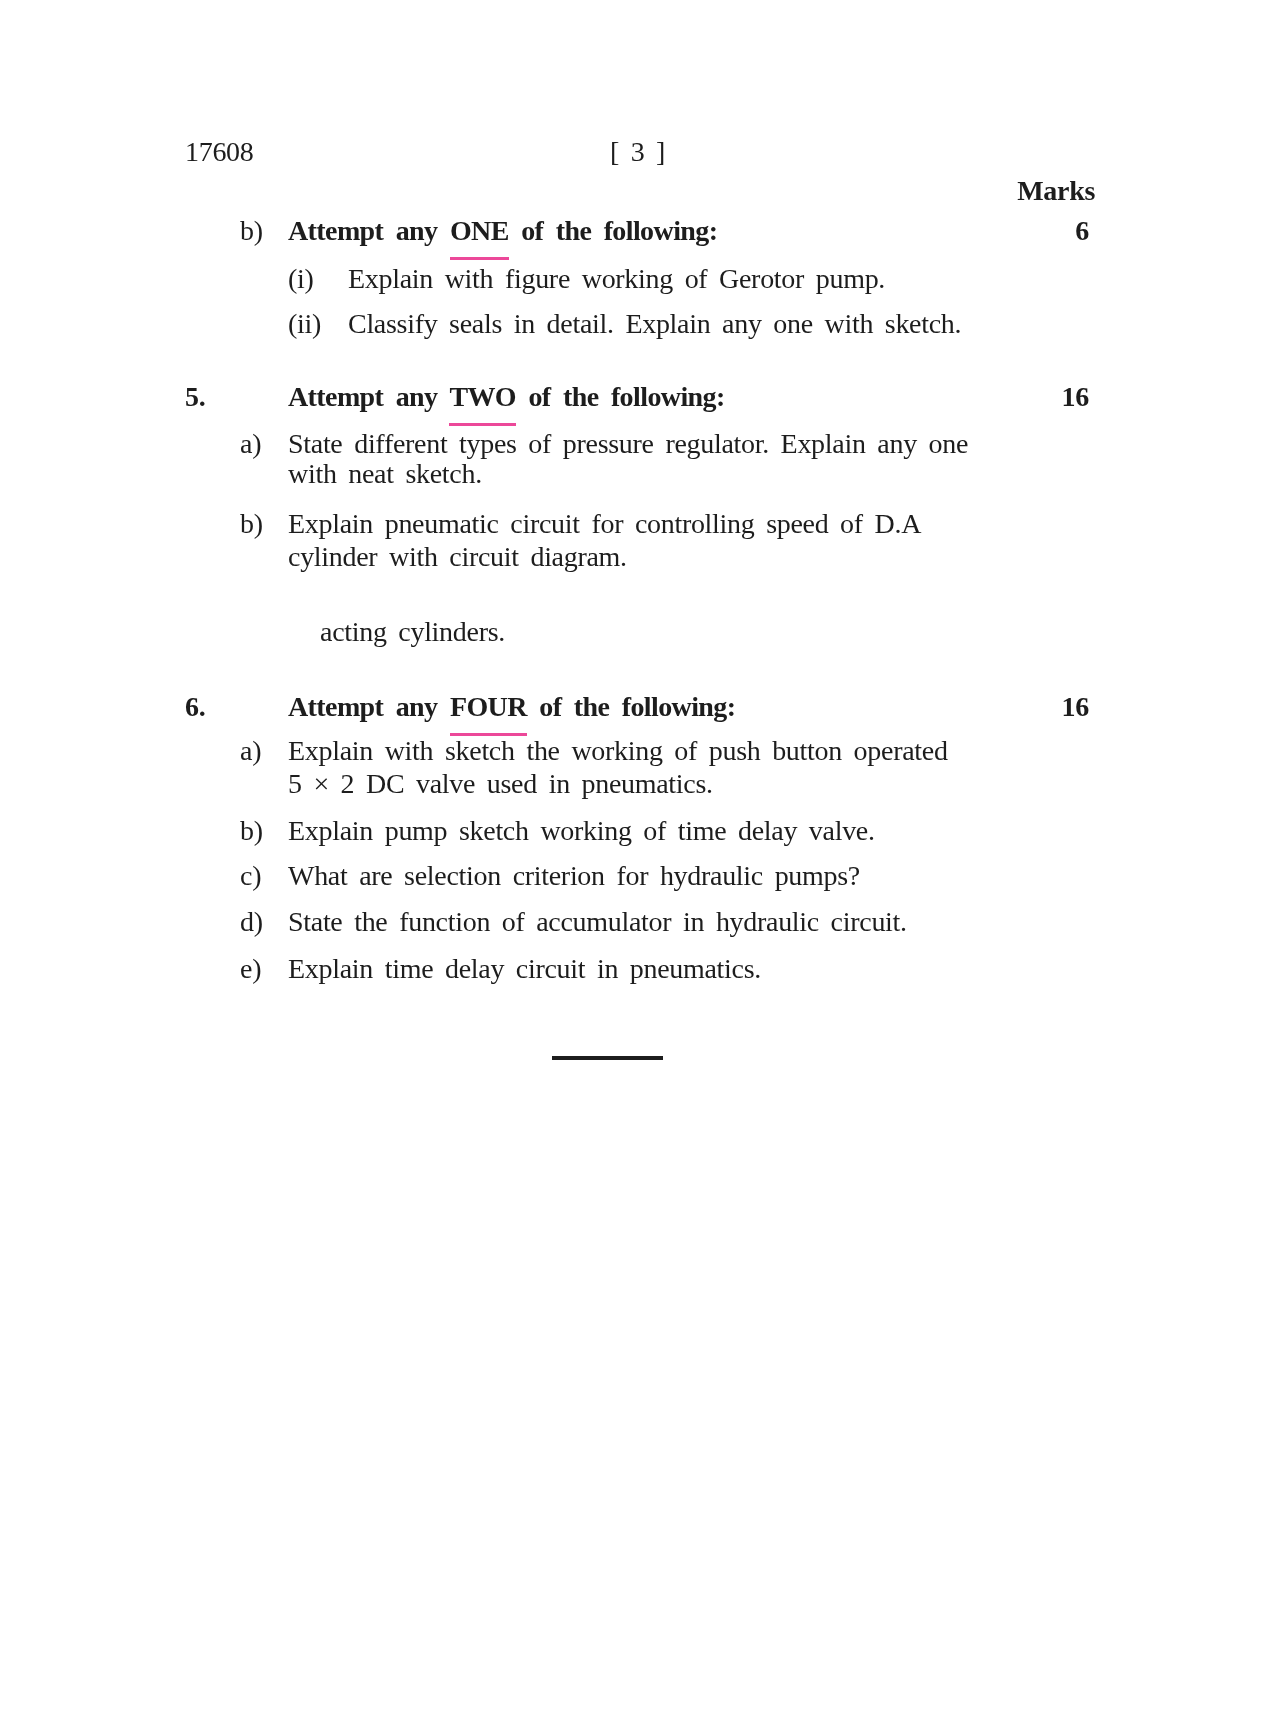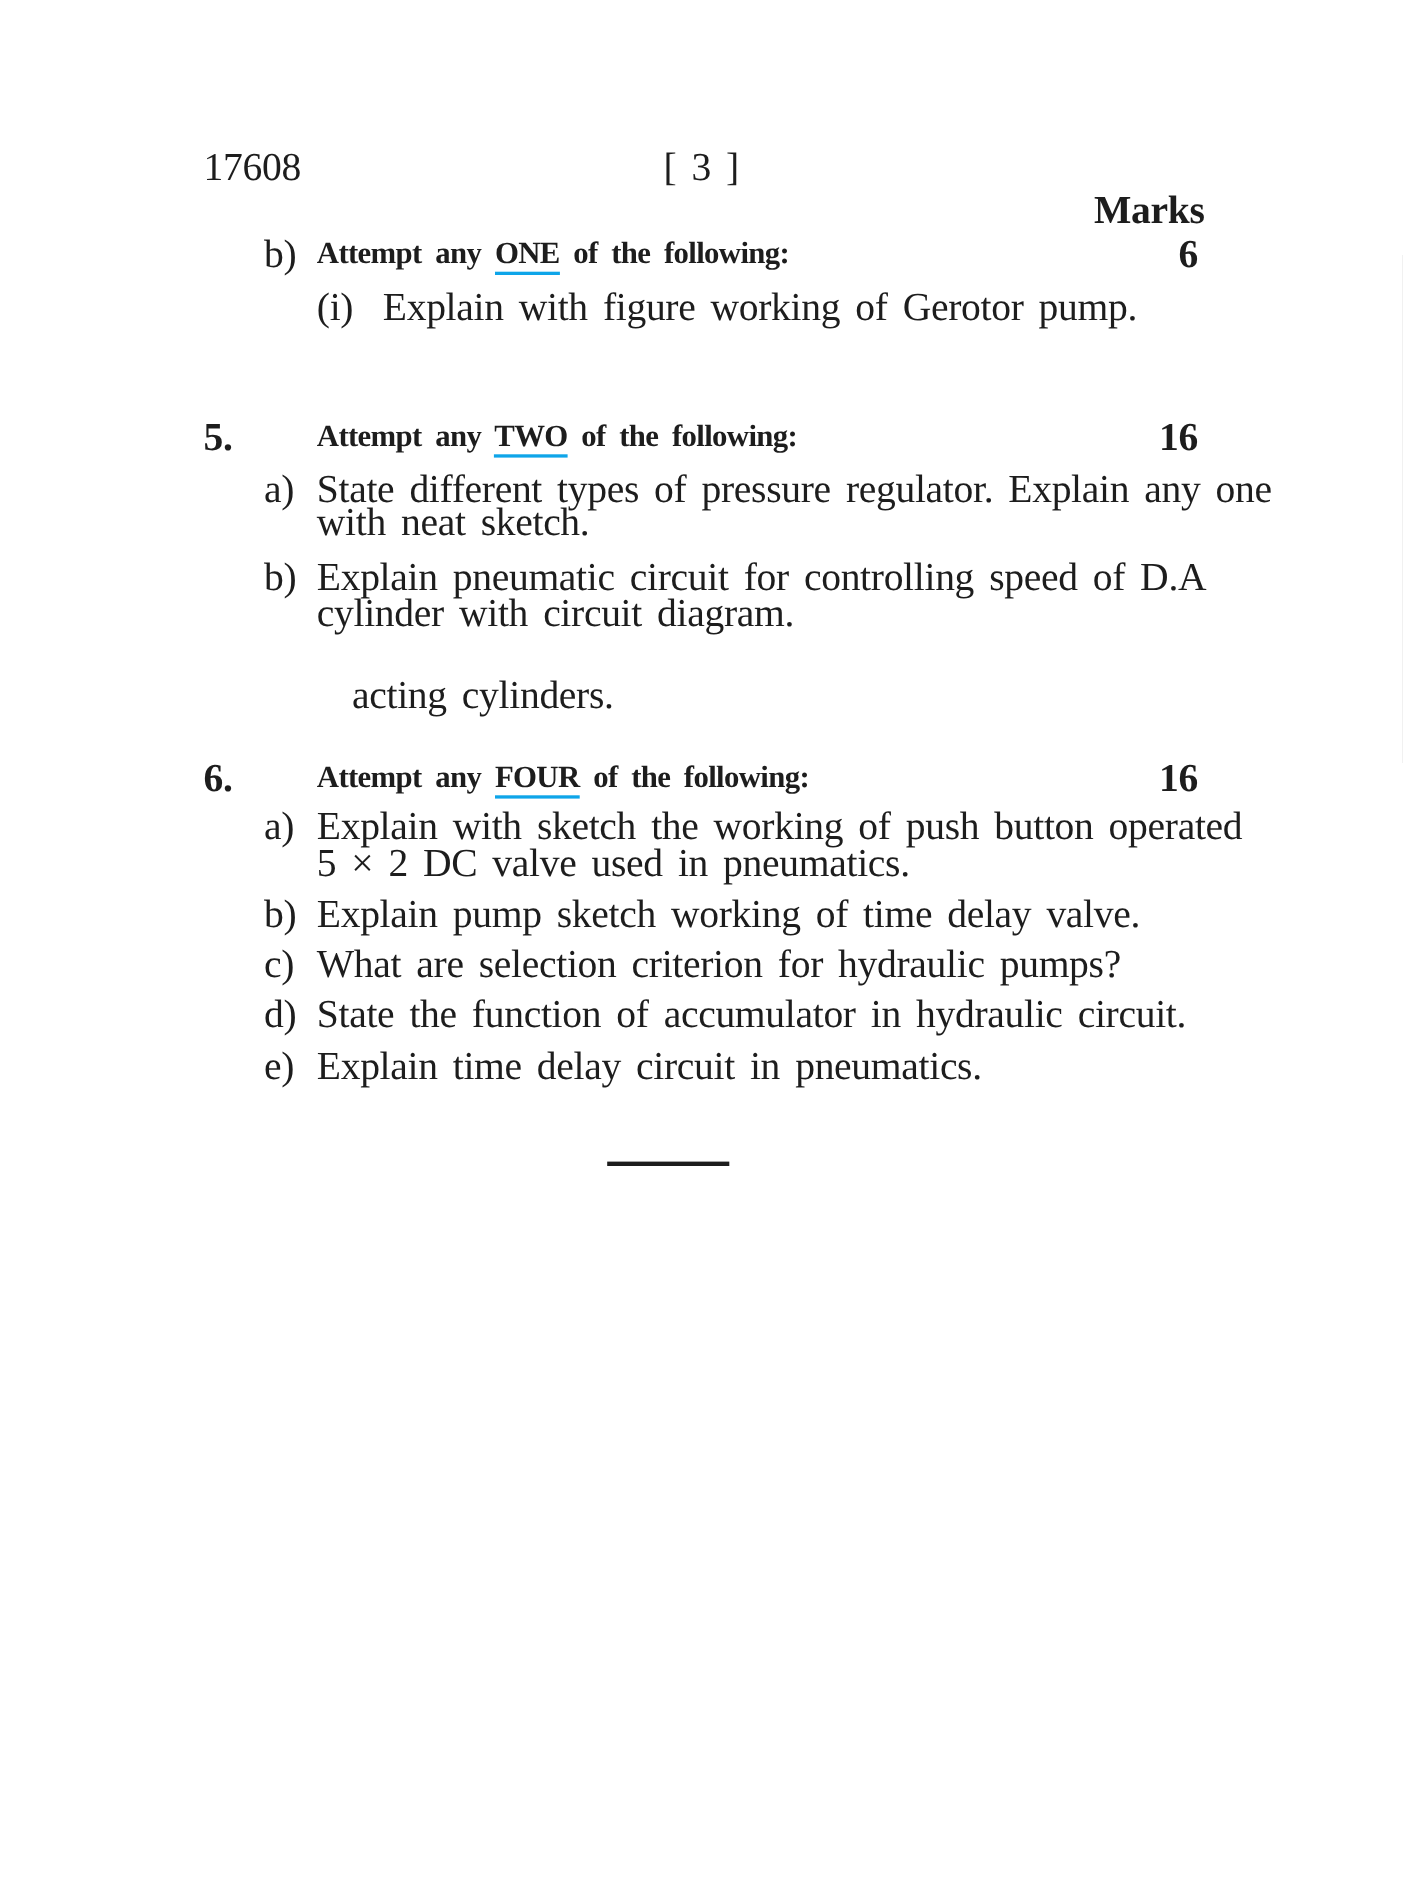--- a/index.html
+++ b/index.html
@@ -12,36 +12,36 @@
     width: 1275px;
     height: 1726px;
     margin: 0 auto;
     background: #ffffff;
     font-family: "Liberation Serif", "DejaVu Serif", serif;
     color: #1d1d1d;
     overflow: hidden;
   }
   .abs { position: absolute; white-space: nowrap; }
   .line {
-    font-size: 36px;
+    font-size: 28px;
     line-height: 34px;
     word-spacing: 5px;
     letter-spacing: -0.3px;
   }
   .bold { font-weight: bold; }
   .heading {
     font-size: 28px;
     line-height: 34px;
     font-weight: bold;
     word-spacing: 6px;
     letter-spacing: -0.6px;
   }
   .underlined {
-    border-bottom: 3px solid #0ea5e9;
-    padding-bottom: 1px;
+    border-bottom: 3px solid #ec4899;
+    padding-bottom: 11px;
   }
   .page-num-row {
     left: 0; right: 0;
     text-align: center;
   }
   .marks-col { text-align: right; }
   .item-label-col { display: inline-block; width: 48px; }
   .sub-item-label-col { display: inline-block; width: 60px; }
   .divider {
     position: absolute;
@@ -55,20 +55,21 @@
 
   <div class="abs line" style="top:135px; left:185px;">17608</div>
   <div class="abs line page-num-row" style="top:135px;">[ 3 ]</div>
   <div class="abs line bold marks-col" style="top:174px; right:180px;">Marks</div>
 
   <div class="abs line" style="top:214px; left:240px;">b)</div>
   <div class="abs heading" style="top:214px; left:288px;"><span>Attempt any </span><span class="underlined">ONE</span><span> of the following:</span></div>
   <div class="abs line bold marks-col" style="top:214px; right:186px;">6</div>
 
   <div class="abs line" style="top:262px; left:288px;"><span class="sub-item-label-col">(i)</span><span>Explain with figure working of Gerotor pump.</span></div>
+  <div class="abs line" style="top:307px; left:288px;"><span class="sub-item-label-col">(ii)</span><span>Classify seals in detail. Explain any one with sketch.</span></div>
 
   <div class="abs line bold" style="top:380px; left:185px;">5.</div>
   <div class="abs heading" style="top:380px; left:288px;"><span>Attempt any </span><span class="underlined">TWO</span><span> of the following:</span></div>
   <div class="abs line bold marks-col" style="top:380px; right:186px;">16</div>
 
   <div class="abs line" style="top:427px; left:240px;"><span class="item-label-col">a)</span><span>State different types of pressure regulator. Explain any one</span></div>
   <div class="abs line" style="top:457px; left:288px;">with neat sketch.</div>
 
   <div class="abs line" style="top:540px; left:288px;">cylinder with circuit diagram.</div>
   <div class="abs line" style="top:507px; left:240px;"><span class="item-label-col">b)</span><span>Explain pneumatic circuit for controlling speed of D.A</span></div>

